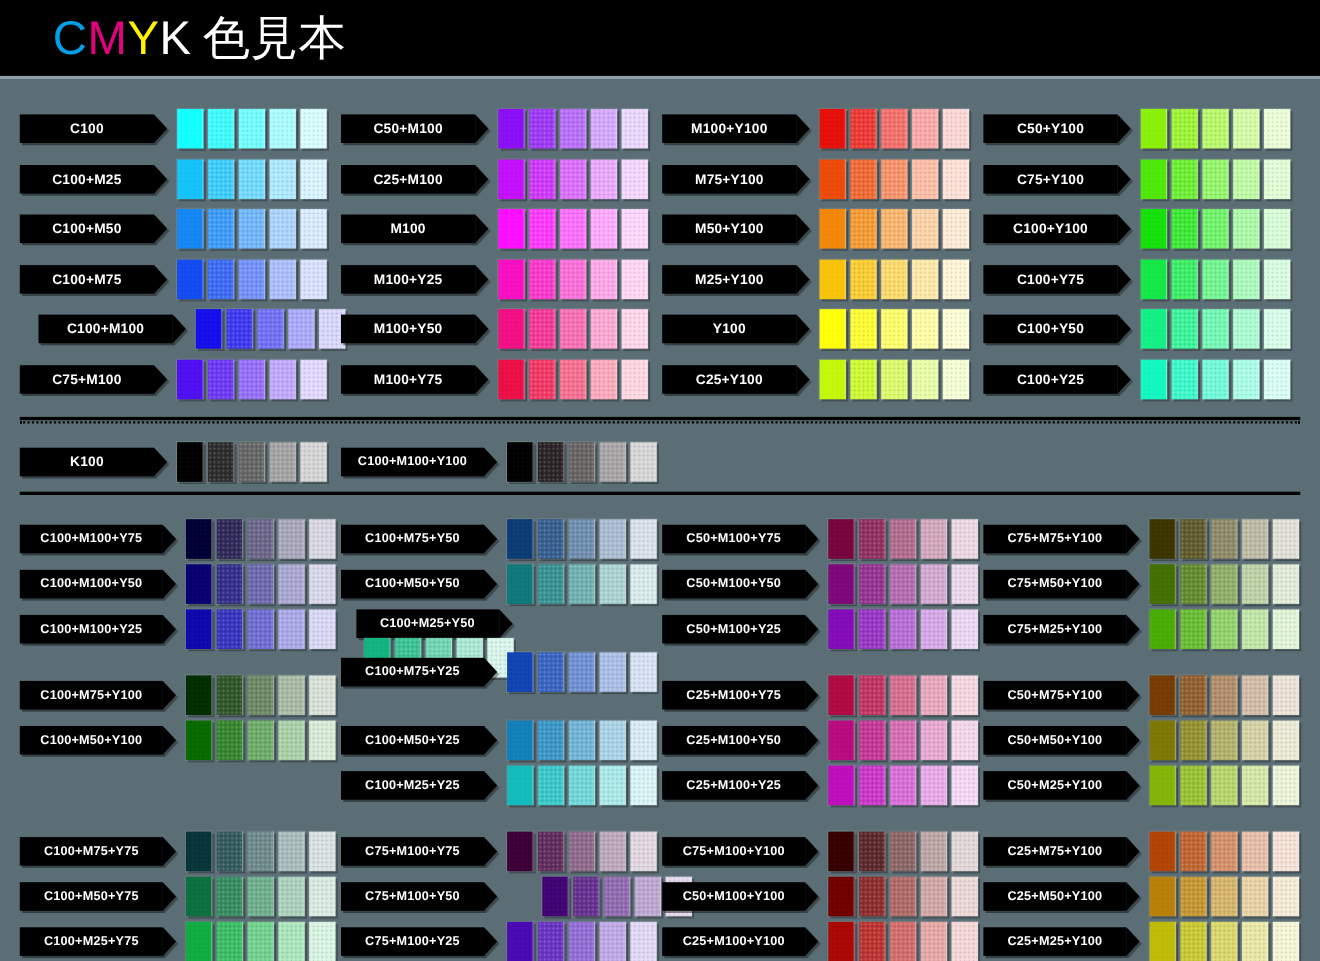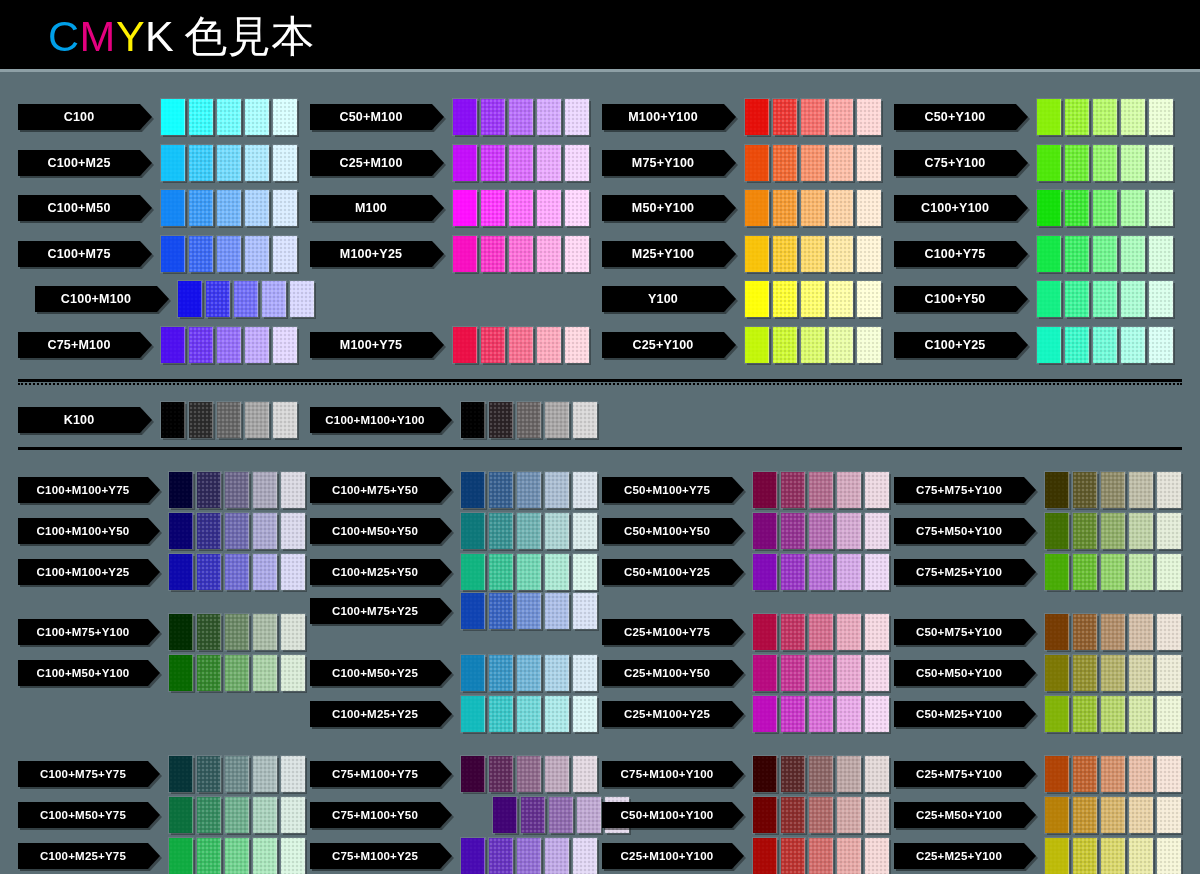--- a/index.html
+++ b/index.html
@@ -244,20 +244,30 @@
     <div class="swatch-row" style="left: 310px; top: 163.5px;">
       <div class="row-label">M100+Y25</div>
       <div class="swatches">
         <div class="swatch flat" title="M100+Y25 100%" style="background: rgb(249, 15, 194);"></div>
         <div class="swatch" title="M100+Y25 80%" style="background: rgb(251, 57, 204);"></div>
         <div class="swatch" title="M100+Y25 55%" style="background: rgb(253, 112, 218);"></div>
         <div class="swatch" title="M100+Y25 30%" style="background: rgb(254, 170, 233);"></div>
         <div class="swatch" title="M100+Y25 12%" style="background: rgb(255, 216, 245);"></div>
       </div>
     </div>
+    <div class="swatch-row" style="left: 310px; top: 209px;">
+      <div class="row-label">M100+Y50</div>
+      <div class="swatches">
+        <div class="swatch flat" title="M100+Y50 100%" style="background: rgb(242, 15, 133);"></div>
+        <div class="swatch" title="M100+Y50 80%" style="background: rgb(246, 57, 154);"></div>
+        <div class="swatch" title="M100+Y50 55%" style="background: rgb(250, 112, 182);"></div>
+        <div class="swatch" title="M100+Y50 30%" style="background: rgb(253, 170, 212);"></div>
+        <div class="swatch" title="M100+Y50 12%" style="background: rgb(255, 216, 235);"></div>
+      </div>
+    </div>
     <div class="swatch-row" style="left: 310px; top: 254.5px;">
       <div class="row-label">M100+Y75</div>
       <div class="swatches">
         <div class="swatch flat" title="M100+Y75 100%" style="background: rgb(236, 15, 71);"></div>
         <div class="swatch" title="M100+Y75 80%" style="background: rgb(242, 57, 103);"></div>
         <div class="swatch" title="M100+Y75 55%" style="background: rgb(248, 112, 145);"></div>
         <div class="swatch" title="M100+Y75 30%" style="background: rgb(253, 170, 190);"></div>
         <div class="swatch" title="M100+Y75 12%" style="background: rgb(255, 216, 225);"></div>
       </div>
     </div>
@@ -496,21 +506,21 @@
     <div class="swatch-row" style="left: 310px; top: 441px;">
       <div class="row-label wide">C100+M50+Y50</div>
       <div class="swatches">
         <div class="swatch flat" title="C100+M50+Y50 100%" style="background: rgb(14, 120, 122);"></div>
         <div class="swatch" title="C100+M50+Y50 80%" style="background: rgb(57, 146, 147);"></div>
         <div class="swatch" title="C100+M50+Y50 55%" style="background: rgb(112, 178, 178);"></div>
         <div class="swatch" title="C100+M50+Y50 30%" style="background: rgb(171, 211, 210);"></div>
         <div class="swatch" title="C100+M50+Y50 12%" style="background: rgb(217, 235, 235);"></div>
       </div>
     </div>
-    <div class="swatch-row" style="left: 310px; top: 482px;">
+    <div class="swatch-row" style="left: 310px; top: 482px; flex-direction: column;">
       <div class="row-label wide">C100+M25+Y50</div>
       <div class="swatches">
         <div class="swatch flat" title="C100+M25+Y50 100%" style="background: rgb(17, 180, 128);"></div>
         <div class="swatch" title="C100+M25+Y50 80%" style="background: rgb(59, 195, 150);"></div>
         <div class="swatch" title="C100+M25+Y50 55%" style="background: rgb(114, 214, 180);"></div>
         <div class="swatch" title="C100+M25+Y50 30%" style="background: rgb(171, 232, 211);"></div>
         <div class="swatch" title="C100+M25+Y50 12%" style="background: rgb(217, 245, 235);"></div>
       </div>
     </div>
     <div class="swatch-row" style="left: 310px; top: 521px;">

